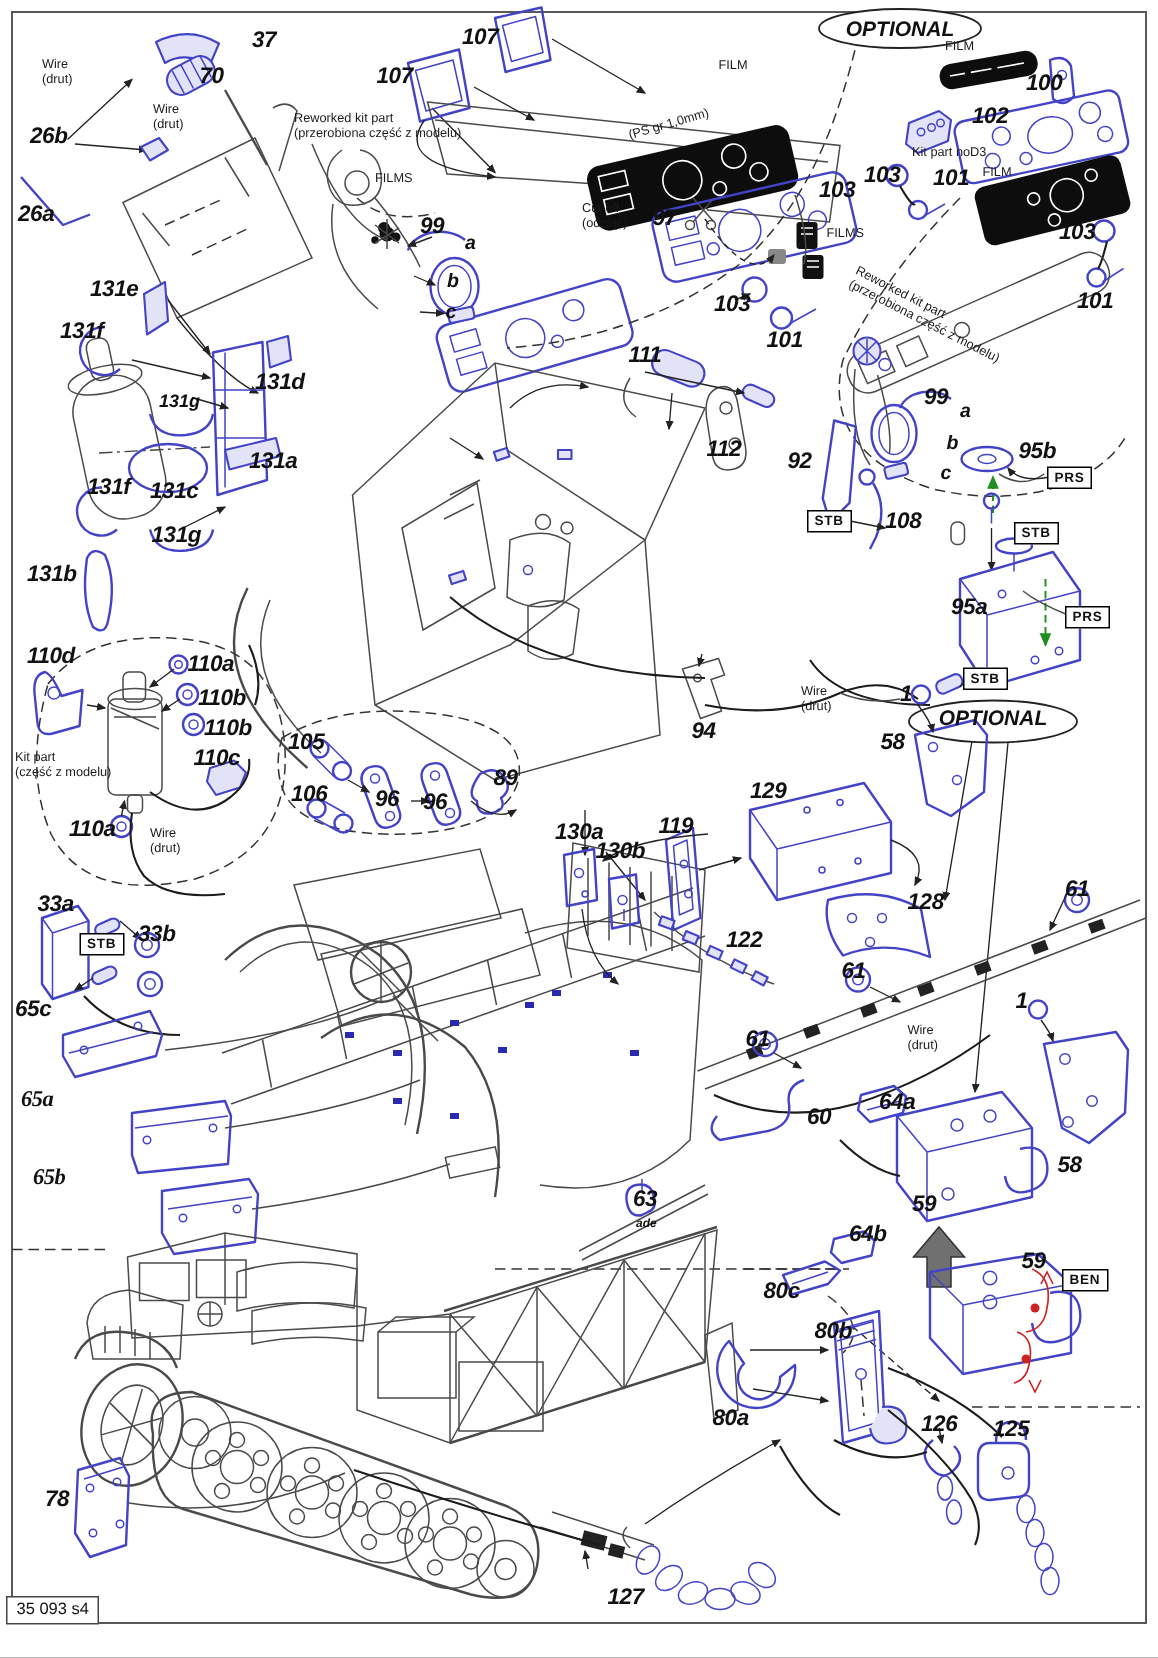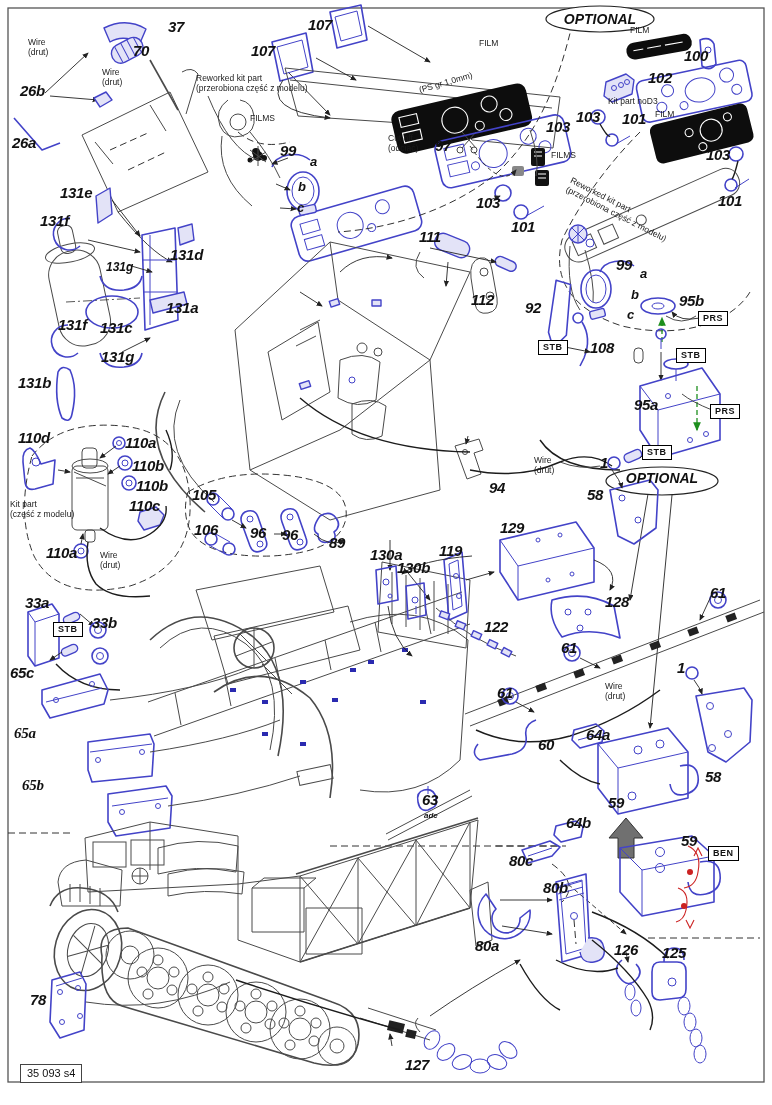--- a/index.html
+++ b/index.html
@@ -697,34 +697,34 @@
       <div class="lbl num" style="left: 616px; top: 258px;">99</div>
       <div class="lbl letter" style="left: 640px; top: 267px;">a</div>
       <div class="lbl letter" style="left: 631px; top: 288px;">b</div>
       <div class="lbl letter" style="left: 627px; top: 308px;">c</div>
       <div class="lbl num" style="left: 679px; top: 294px;">95b</div>
       <div class="lbl num" style="left: 419px; top: 230px;">111</div>
       <div class="lbl num" style="left: 471px; top: 293px;">112</div>
       <div class="lbl num" style="left: 525px; top: 301px;">92</div>
       <div class="lbl num" style="left: 590px; top: 341px;">108</div>
       <div class="lbl num" style="left: 634px; top: 398px;">95a</div>
-      <div class="lbl num" style="left: 461px; top: 481px; margin-left: 28px;">94</div>
+      <div class="lbl num" style="left: 461px; top: 481px;">94</div>
       <div class="lbl num" style="left: 600px; top: 456px;">1</div>
       <div class="lbl num" style="left: 587px; top: 488px;">58</div>
       <div class="lbl num" style="left: 18px; top: 431px;">110d</div>
       <div class="lbl num" style="left: 125px; top: 436px;">110a</div>
       <div class="lbl num" style="left: 132px; top: 459px;">110b</div>
       <div class="lbl num" style="left: 136px; top: 479px;">110b</div>
       <div class="lbl num" style="left: 129px; top: 499px;">110c</div>
       <div class="lbl num" style="left: 46px; top: 546px;">110a</div>
       <div class="lbl num" style="left: 192px; top: 488px;">105</div>
       <div class="lbl num" style="left: 194px; top: 523px;">106</div>
       <div class="lbl num" style="left: 250px; top: 526px;">96</div>
       <div class="lbl num" style="left: 282px; top: 528px;">96</div>
-      <div class="lbl num" style="left: 329px; top: 536px;">89</div>
+      <div class="lbl num" style="left: 329px; top: 512px;">89</div>
       <div class="lbl num" style="left: 370px; top: 548px;">130a</div>
       <div class="lbl num" style="left: 397px; top: 561px;">130b</div>
       <div class="lbl num" style="left: 439px; top: 544px;">119</div>
       <div class="lbl num" style="left: 500px; top: 521px;">129</div>
       <div class="lbl num" style="left: 605px; top: 595px;">128</div>
       <div class="lbl num" style="left: 484px; top: 620px;">122</div>
       <div class="lbl num" style="left: 710px; top: 586px;">61</div>
       <div class="lbl num" style="left: 561px; top: 641px;">61</div>
       <div class="lbl num" style="left: 497px; top: 686px;">61</div>
       <div class="lbl num" style="left: 586px; top: 716px; margin-top: 12px;">64a</div>
@@ -775,16 +775,16 @@
 (drut)</div>
       <div class="lbl box" style="left: 538px; top: 340px;">STB</div>
       <div class="lbl box" style="left: 698px; top: 311px;">PRS</div>
       <div class="lbl box" style="left: 676px; top: 348px;">STB</div>
       <div class="lbl box" style="left: 710px; top: 404px;">PRS</div>
       <div class="lbl box" style="left: 642px; top: 445px;">STB</div>
       <div class="lbl box" style="left: 53px; top: 622px;">STB</div>
       <div class="lbl box" style="left: 708px; top: 846px;">BEN</div>
       <div class="lbl oval" style="left: 548px; top: 12px; width: 104px;">OPTIONAL</div>
       <div class="lbl oval" style="left: 606px; top: 471px; width: 112px;">OPTIONAL</div>
-      <div class="lbl plate" style="left: 20px; top: 1064px;">35 093 s4</div>
+      <div class="lbl plate" style="left: 4px; top: 1064px;">35 093 s4</div>
     </div>
 
 </div>
 
 </body></html>

